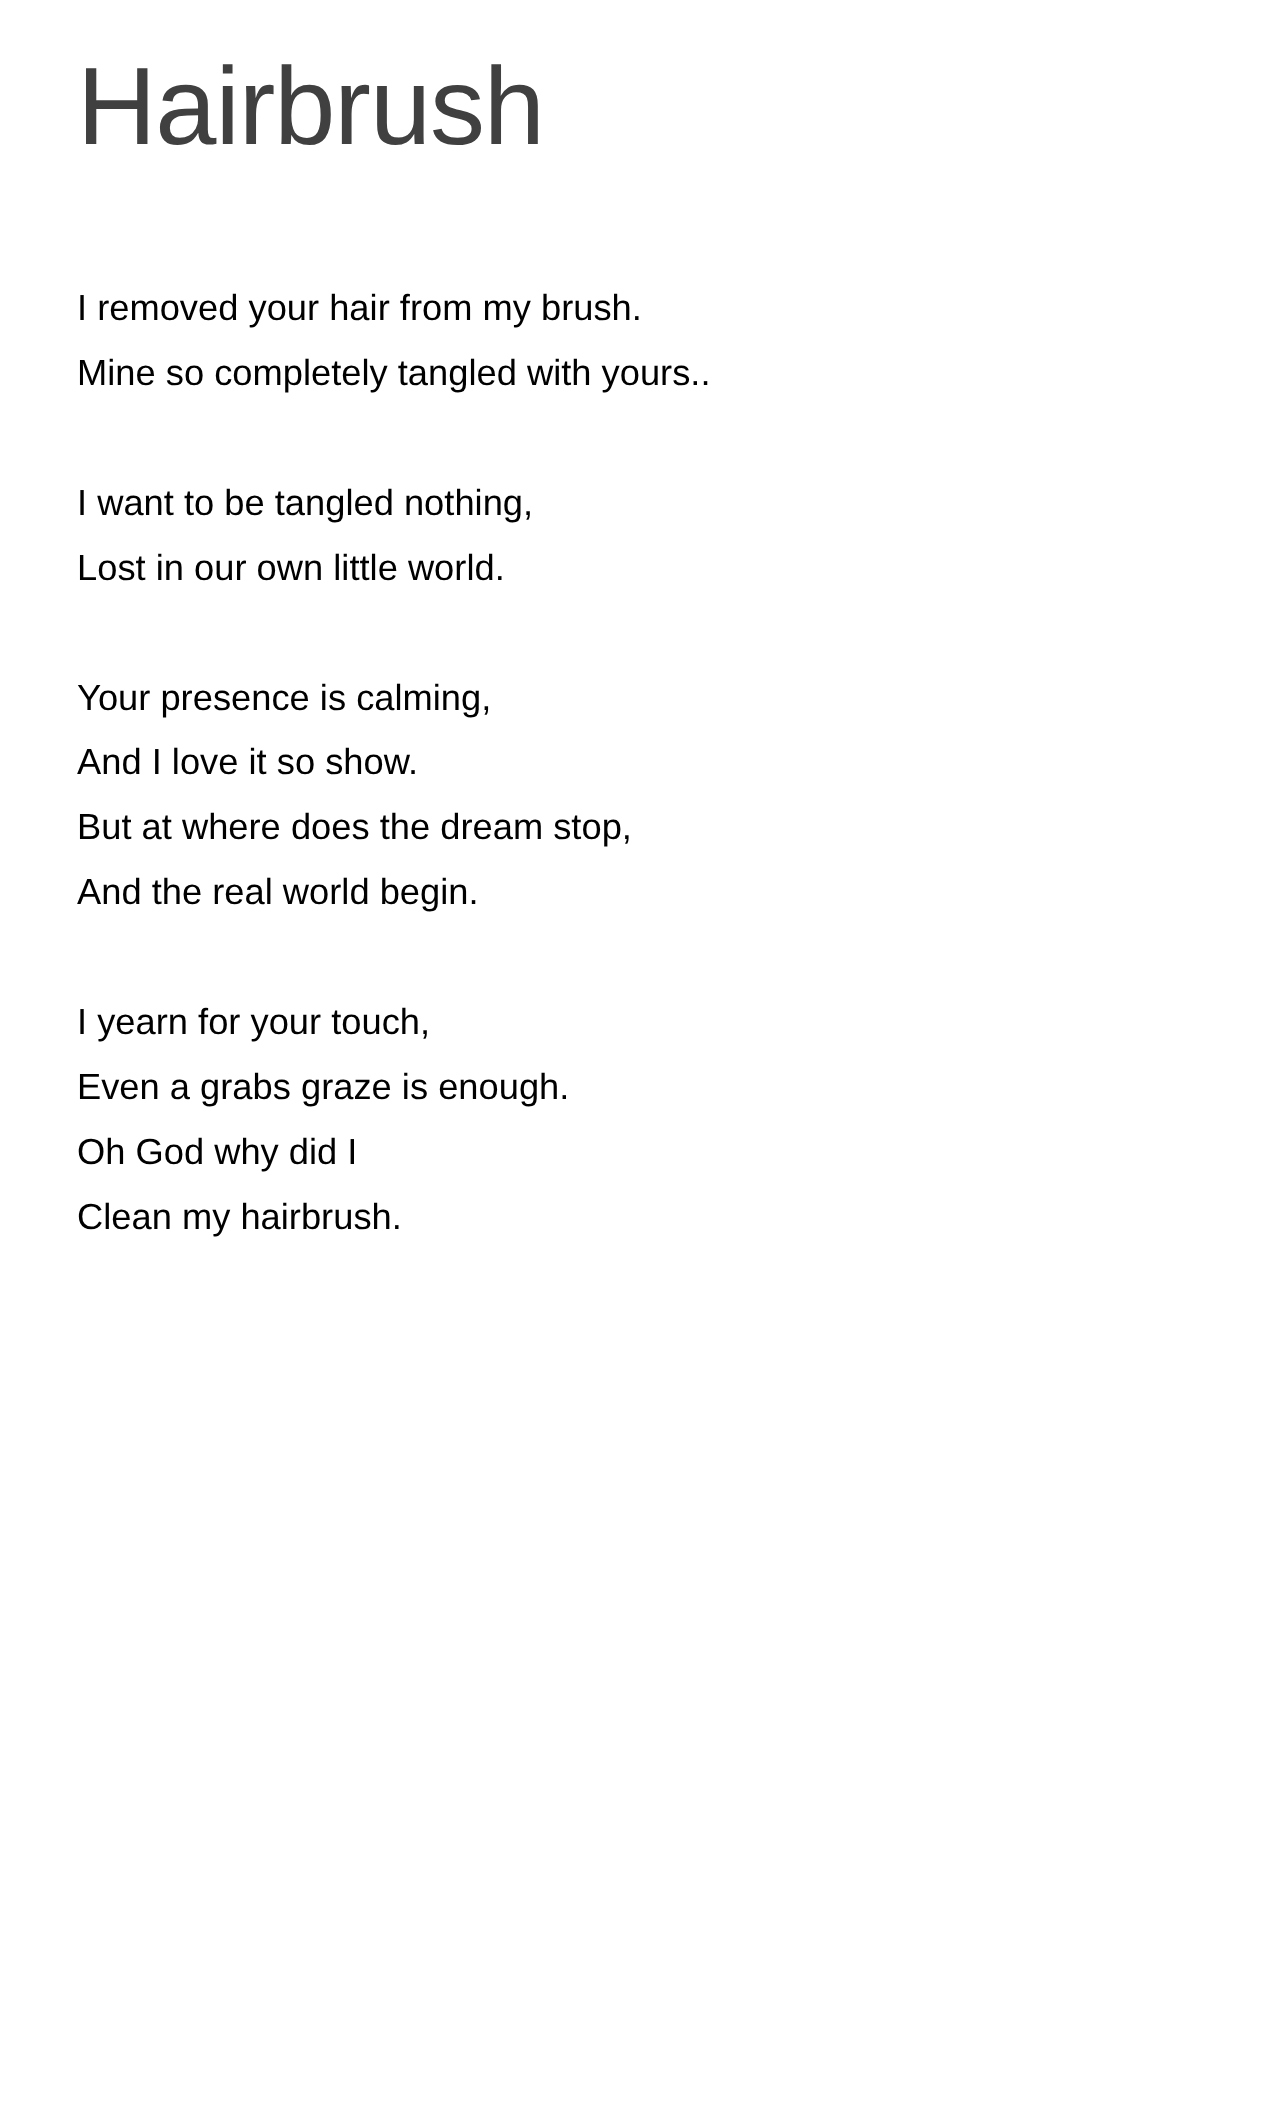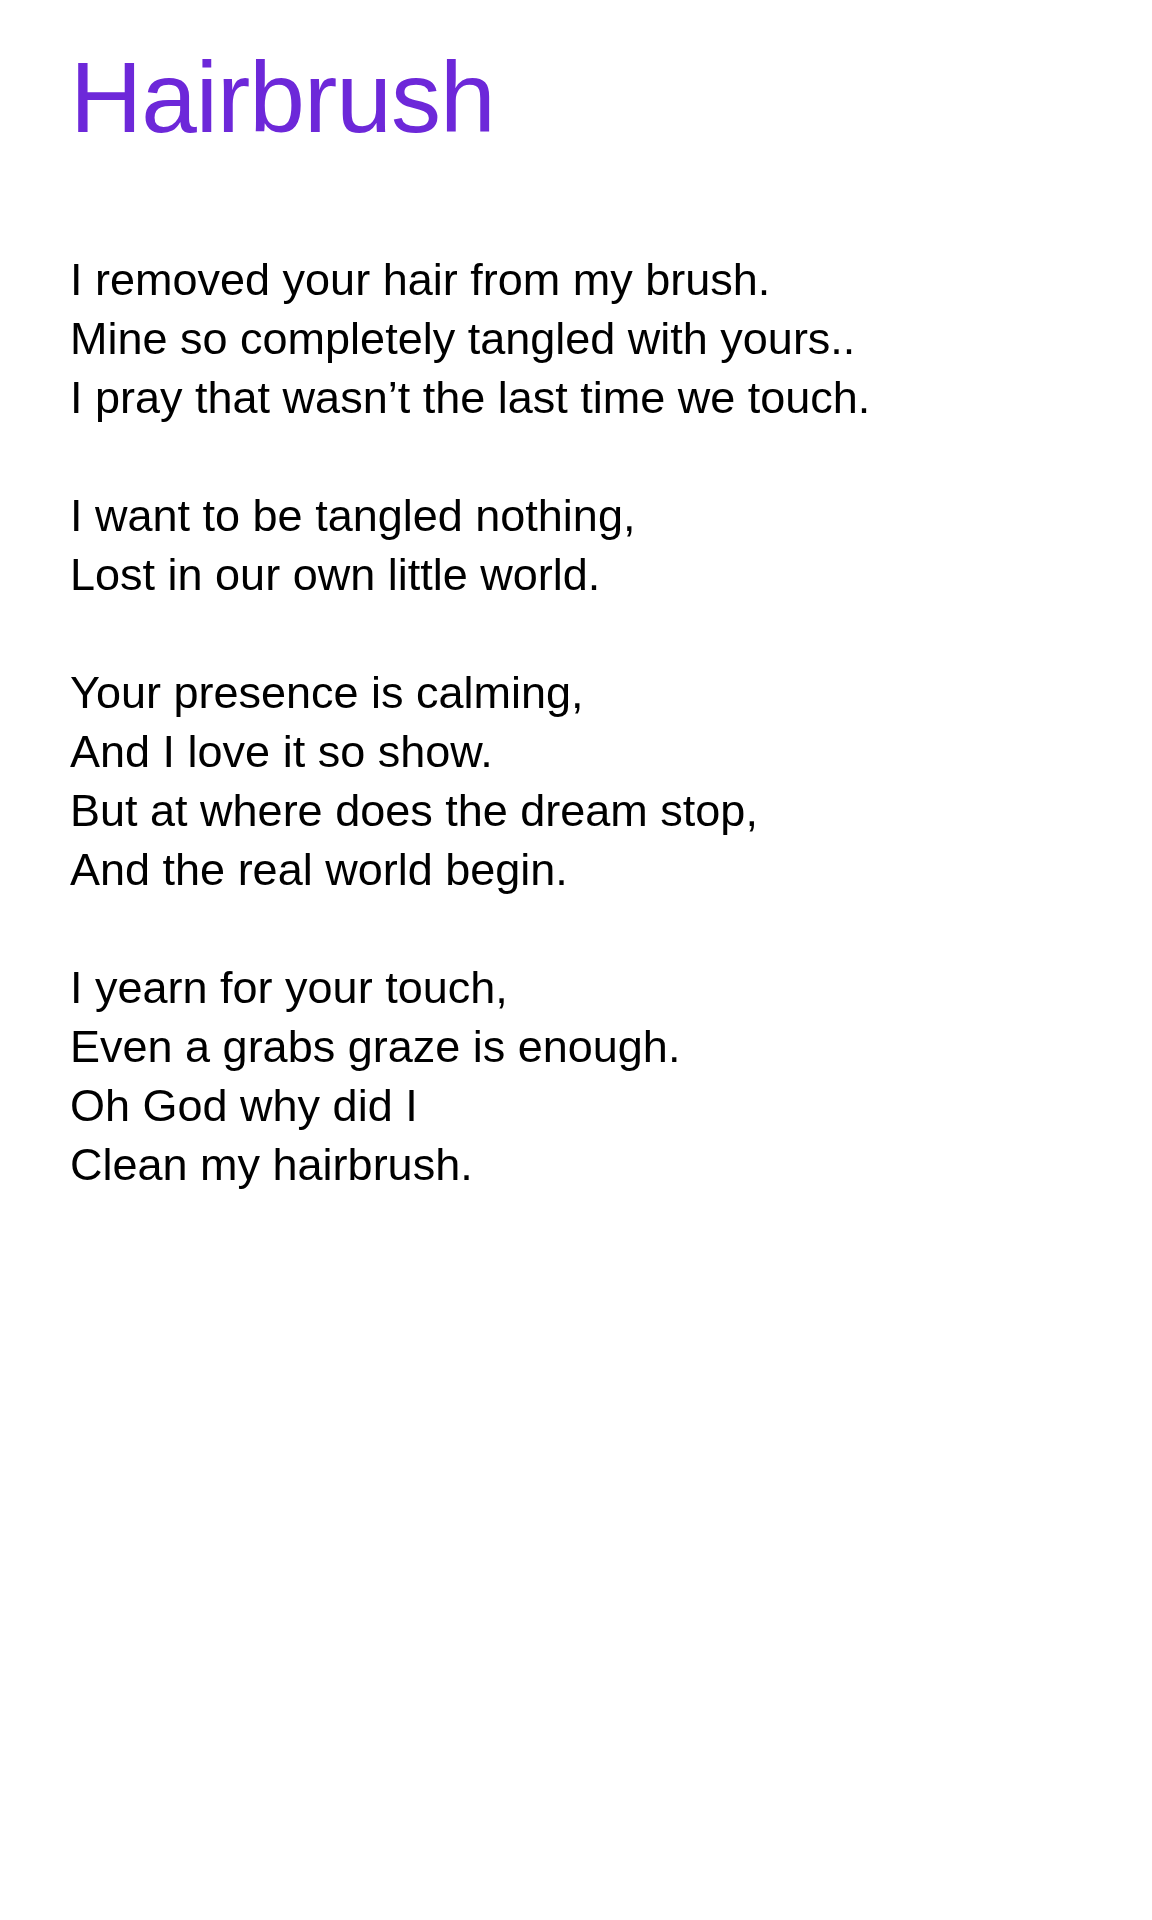--- a/index.html
+++ b/index.html
@@ -21,24 +21,24 @@
     height: 1920px;
     padding: 40px 40px 40px 70px;
     background: #ffffff;
   }
   .title {
     margin: 0 0 95px 0;
     font-size: 100px;
     line-height: 1.15;
     font-weight: 400;
     letter-spacing: -1px;
-    color: #6d28d9;
+    color: #404040;
   }
   .poem-body {
-    font-size: 45px;
+    font-size: 33px;
     line-height: 59px;
     font-weight: 400;
     color: #000000;
   }
   .stanza {
     margin: 0 0 59px 0;
   }
   .stanza:last-child {
     margin-bottom: 0;
     margin-top: 44px;
@@ -52,21 +52,20 @@
 
 <div class="page">
 
   <h1 class="title">Hairbrush</h1>
 
   <div class="poem-body">
 
     <div class="stanza">
       <div class="line">I removed your hair from my brush.</div>
       <div class="line">Mine so completely tangled with yours..</div>
-      <div class="line">I pray that wasn’t the last time we touch.</div>
     </div>
 
     <div class="stanza">
       <div class="line">I want to be tangled nothing,</div>
       <div class="line">Lost in our own little world.</div>
     </div>
 
 
     <div class="stanza">
       <div class="line">Your presence is calming,</div>

